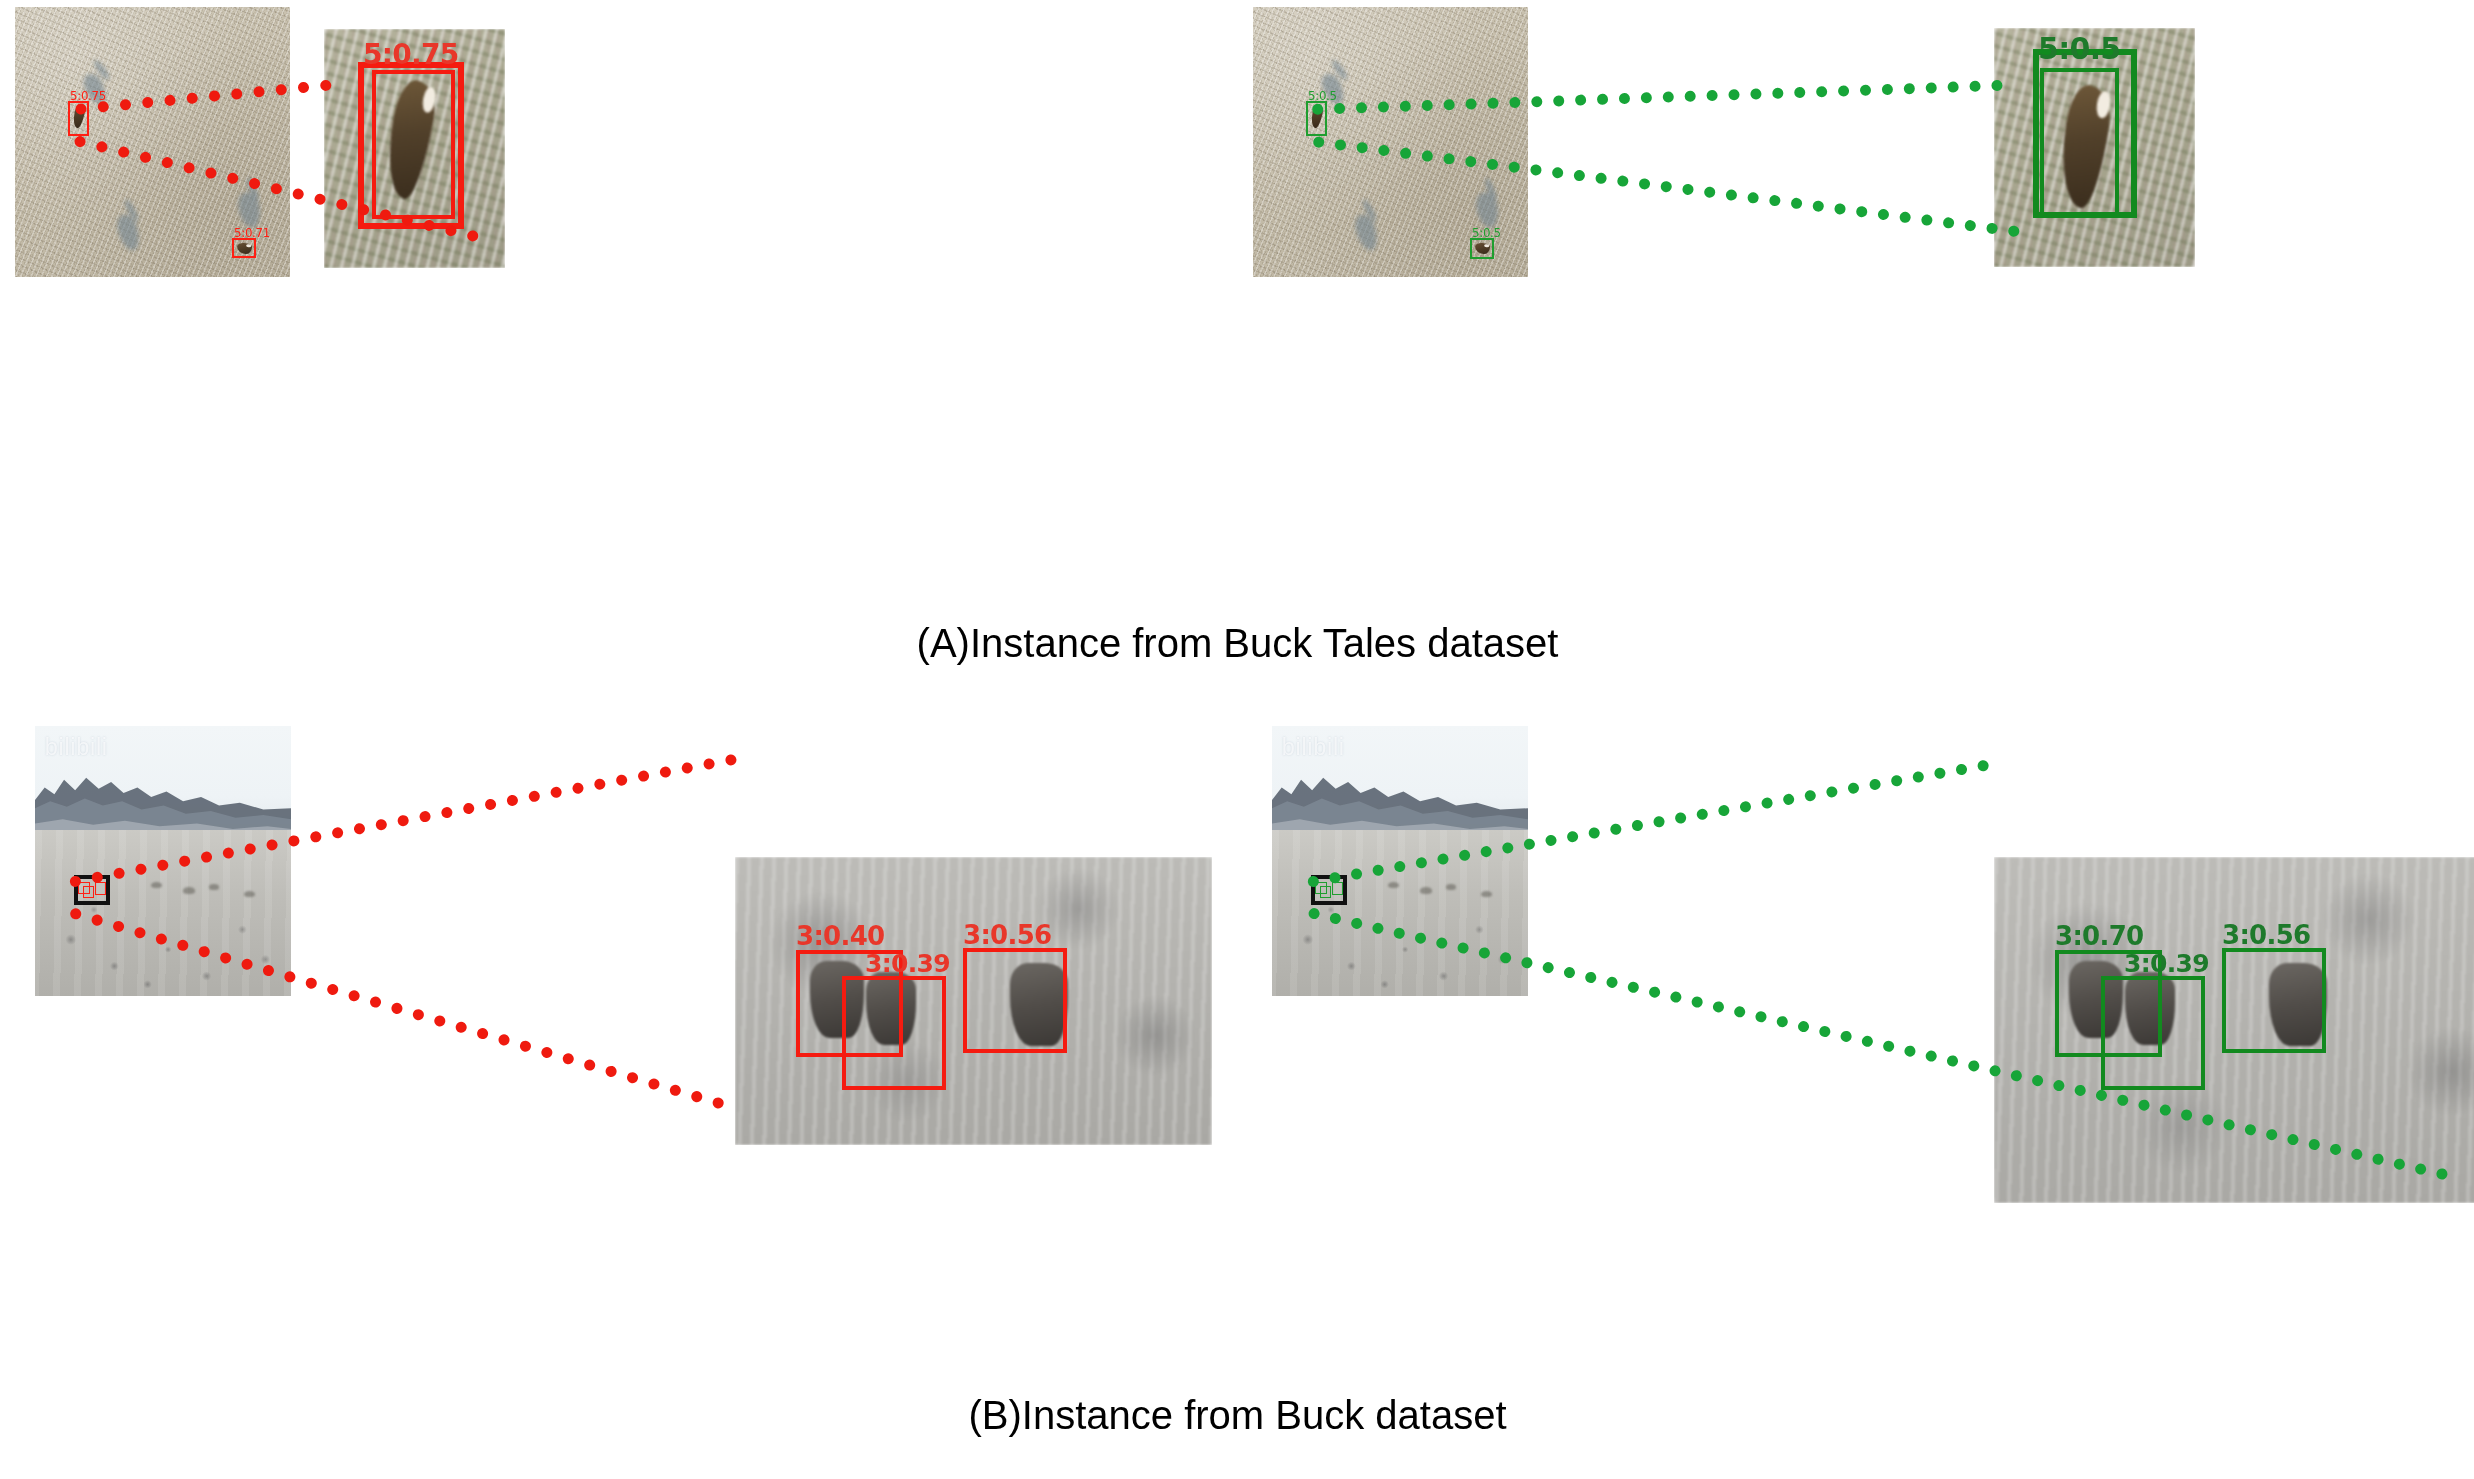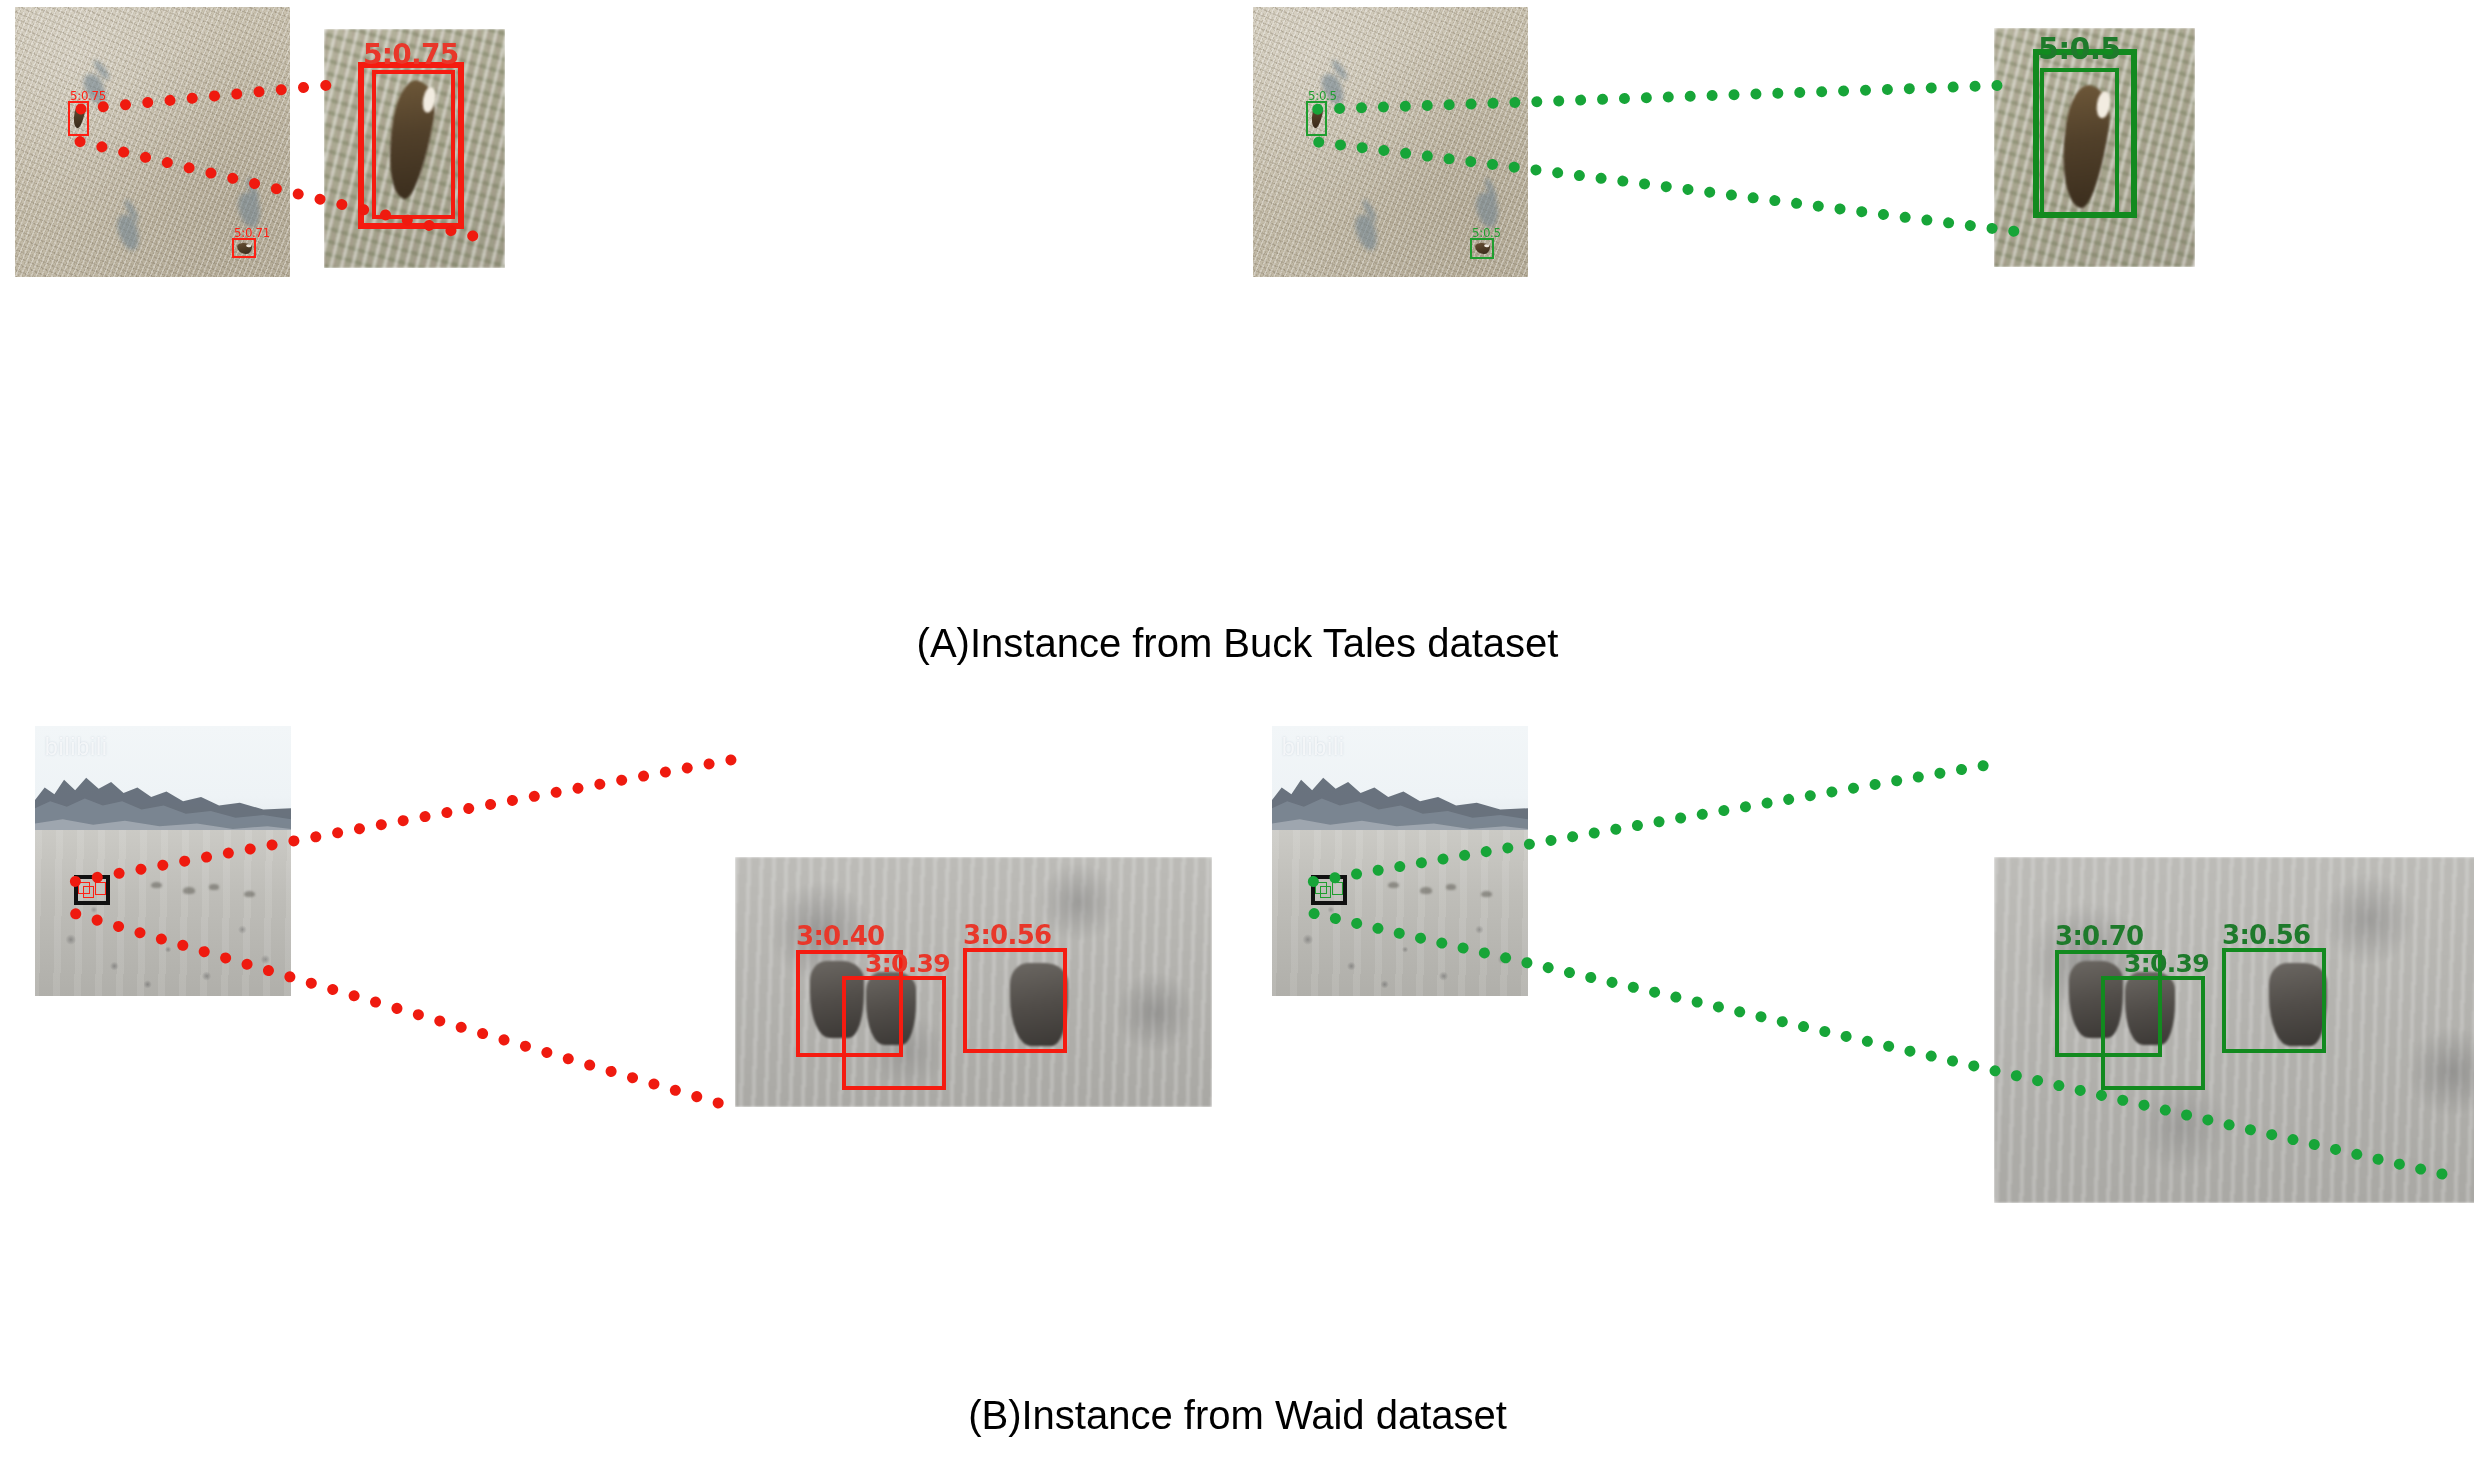--- a/index.html
+++ b/index.html
@@ -368,21 +368,21 @@
 
       <span class="watermark" style="left:9.7px; top:8.3px;">bilibili</span>
 
       <div class="bbox black" style="left:39px; top:149px; width:36px; height:30px;"></div>
 
       <div class="bbox red" style="left:43px; top:156px; width:11.8px; height:11.8px; border-width:1.4px;"></div>
       <div class="bbox red" style="left:48px; top:160px; width:11px; height:11.8px; border-width:1.4px;"></div>
       <div class="bbox red" style="left:60px; top:156px; width:11px; height:13px; border-width:1.4px;"></div>
     </div>
 
-    <div class="crop" style="left:735px; top:138px; width:477px; height:250px;">
+    <div class="crop" style="left:735px; top:138px; width:477px; height:288px;">
       <div class="crop-texture-b"></div>
 
       <div class="crop-animal-b" style="left:75px; top:104px; width:54px; height:77px;"></div>
       <div class="crop-animal-b" style="left:131px; top:115px; width:50px; height:73px;"></div>
       <div class="crop-animal-b" style="left:275px; top:106px; width:58px; height:83px;"></div>
 
       <div class="cbox red thin" style="left:61px; top:93px; width:107px; height:107px;"></div>
       <div class="cbox red thin" style="left:107px; top:119px; width:104px; height:114px;"></div>
       <div class="cbox red thin" style="left:228px; top:91px; width:104px; height:105px;"></div>
 
@@ -430,17 +430,17 @@
       <span class="cbox-label green" style="left:130px; top:94px; font-size:25px;">3:0.39</span>
       <span class="cbox-label green" style="left:228px; top:65px; font-size:26px;">3:0.56</span>
     </div>
 
     <div class="beam red" style="left:69px; top:158px; width:678px; transform:rotate(-10.5deg);"></div>
     <div class="beam red" style="left:72px; top:188px; width:681px; transform:rotate(16.4deg);"></div>
 
     <div class="beam green" style="left:1307px; top:158px; width:691px; transform:rotate(-9.8deg);"></div>
     <div class="beam green" style="left:1310px; top:188px; width:1169px; transform:rotate(13.0deg);"></div>
 
-    <div class="caption" style="top:674px;">(B)Instance from Waid dataset</div>
+    <div class="caption" style="top:674px;">(B)Instance from Buck dataset</div>
   </div>
 
 </div>
 
 
 </body></html>

